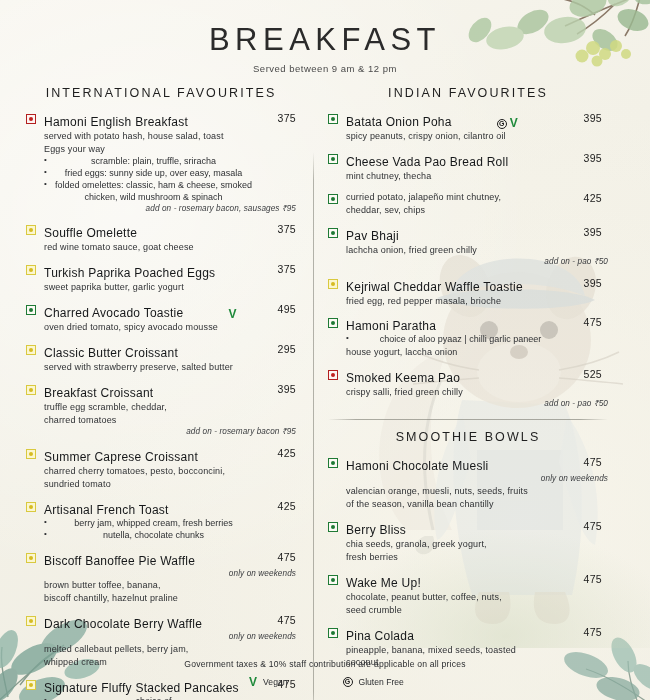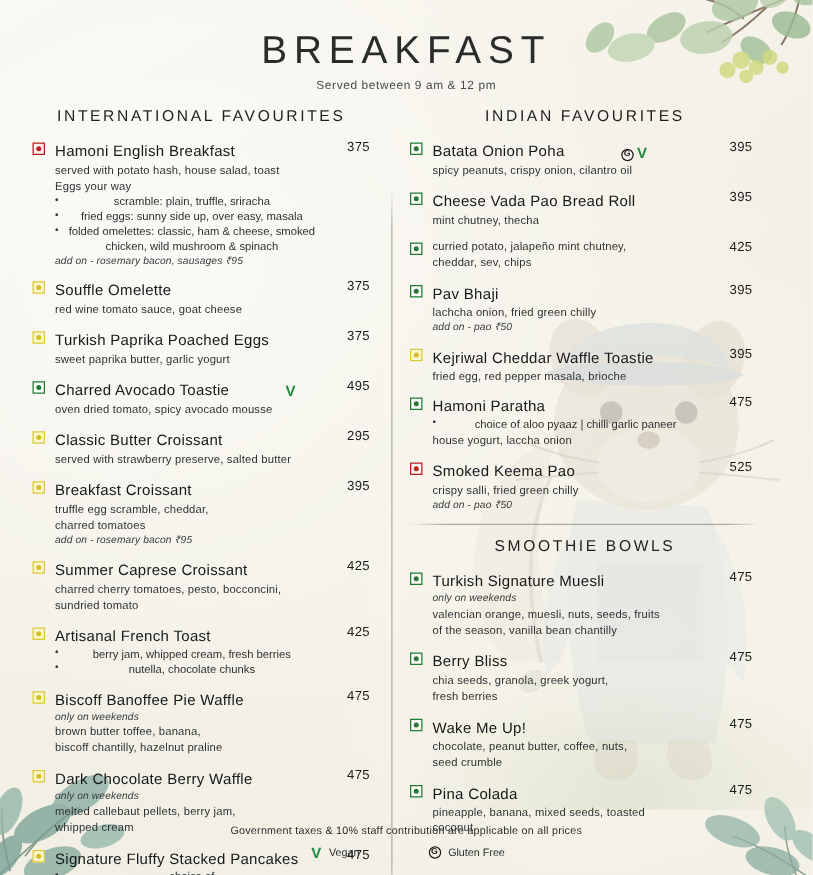--- a/index.html
+++ b/index.html
@@ -89,21 +89,21 @@
     font-size: 12px; color: #16181a; letter-spacing: .25px;
     line-height: 1.15; padding-right: 42px;
     display: inline;
   }
   .item-desc {
     font-size: 9px; color: #2f3134; line-height: 1.33;
     letter-spacing: .15px; margin-top: 1px; padding-right: 40px;
   }
   .item-note {
     font-size: 8.2px; font-style: italic; color: #3a3c3f;
-    letter-spacing: .1px; line-height: 1.3;
+    letter-spacing: .1px; line-height: 1.3; text-align: right;
   }
   .item-bullets { list-style: none; margin-top: 0px; text-align: center; }
   .item-bullets li {
     font-size: 9px; color: #2f3134; line-height: 1.33;
     padding-left: 7px; position: relative; padding-right: 40px;
   }
   .item-bullets li::before {
     content: "\2022"; position: absolute; left: 0; top: -1px; font-size: 8px;
   }
 
@@ -396,21 +396,21 @@
             <span class="price">525</span>
             <div class="item-desc">crispy salli, fried green chilly</div>
             <div class="item-note">add on - pao ₹50</div>
           </div>
         </div>
       <div id="smoothie-divider"></div>
       <div class="section-title">SMOOTHIE BOWLS</div>
       <div id="smoothie-list">
           <div class="menu-item">
             <span class="marker veg"></span>
-            <div><span class="item-name">Turkish Signature Muesli</span></div>
+            <div><span class="item-name">Hamoni Chocolate Muesli</span></div>
             <span class="price">475</span>
             <div class="item-note">only on weekends</div>
             <div class="item-desc">valencian orange, muesli, nuts, seeds, fruits</div>
             <div class="item-desc">of the season, vanilla bean chantilly</div>
           </div>
           <div class="menu-item">
             <span class="marker veg"></span>
             <div><span class="item-name">Berry Bliss</span></div>
             <span class="price">475</span>
             <div class="item-desc">chia seeds, granola, greek yogurt,</div>

